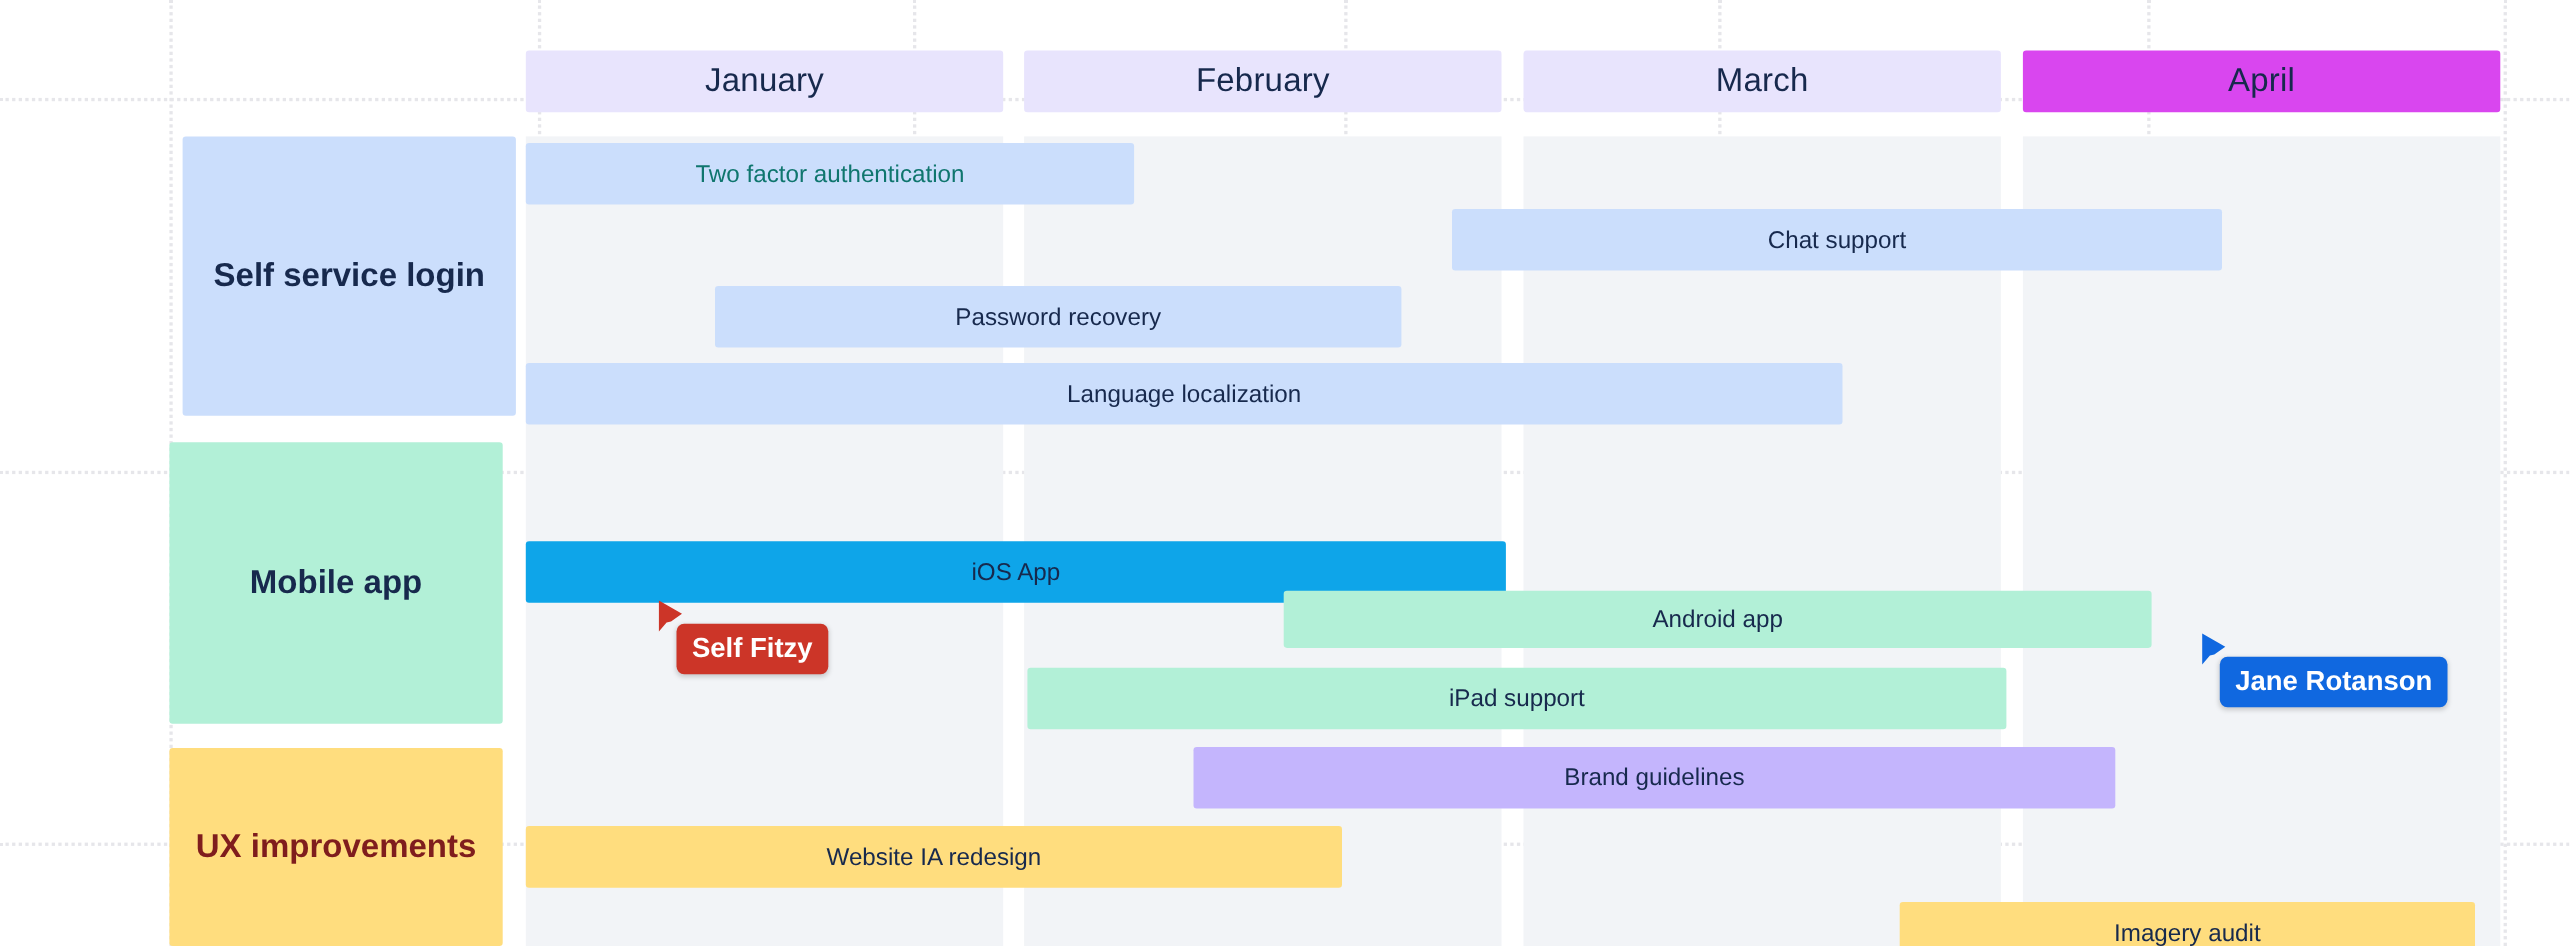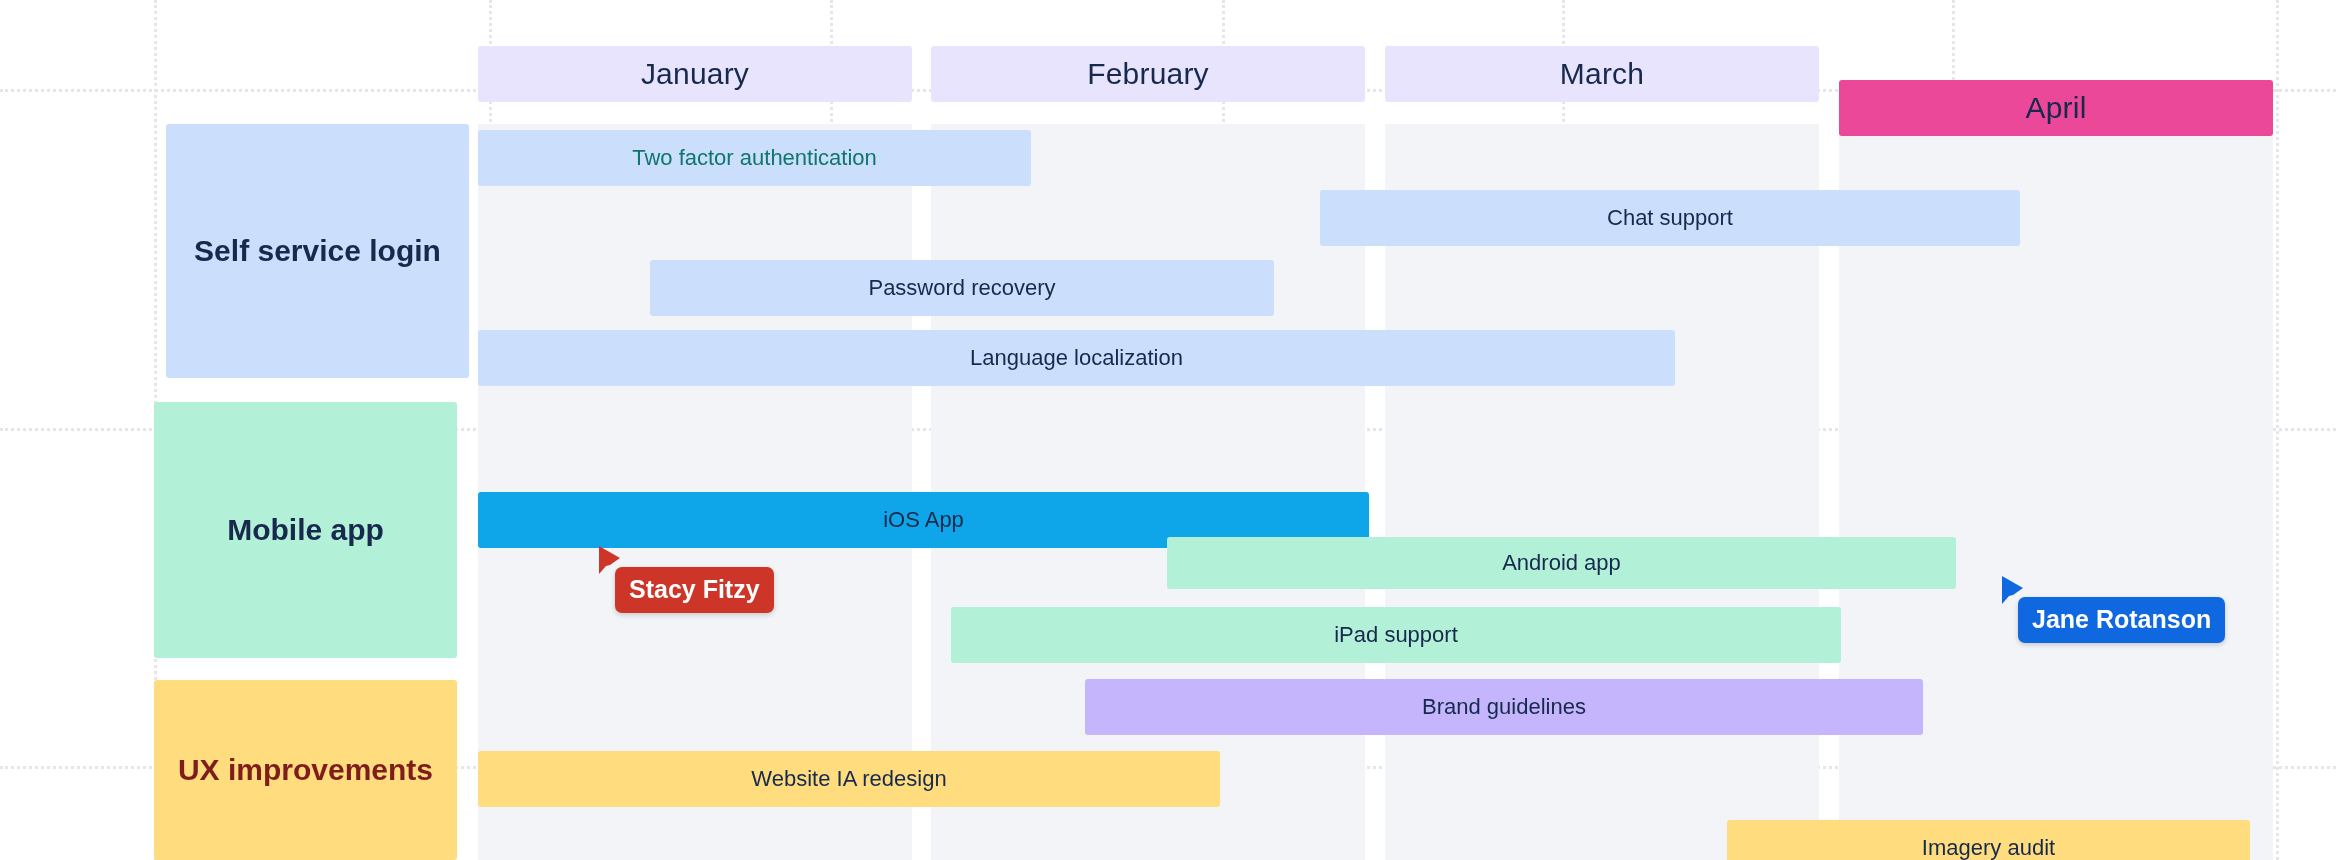--- a/index.html
+++ b/index.html
@@ -139,48 +139,48 @@
       <div class="col-body" style="left: 478px; top: 124px; width: 434px; height: 736px; background: rgb(242, 244, 247);"></div>
       <div class="col-body" style="left: 931px; top: 124px; width: 434px; height: 736px; background: rgb(242, 244, 247);"></div>
       <div class="col-body" style="left: 1385px; top: 124px; width: 434px; height: 736px; background: rgb(242, 244, 247);"></div>
       <div class="col-body" style="left: 1839px; top: 124px; width: 434px; height: 736px; background: rgb(242, 244, 247);"></div>
     </div>
 
   <div id="months-layer">
       <div class="month-head" style="left: 478px; top: 46px; width: 434px; height: 56px; background: rgb(232, 228, 253); color: rgb(23, 41, 77);">January</div>
       <div class="month-head" style="left: 931px; top: 46px; width: 434px; height: 56px; background: rgb(232, 228, 253); color: rgb(23, 41, 77);">February</div>
       <div class="month-head" style="left: 1385px; top: 46px; width: 434px; height: 56px; background: rgb(232, 228, 253); color: rgb(23, 41, 77);">March</div>
-      <div class="month-head" style="left: 1839px; top: 46px; width: 434px; height: 56px; background: #ec4899; color: rgb(23, 41, 77); margin-top: 34px;">April</div>
+      <div class="month-head" style="left: 1839px; top: 46px; width: 434px; height: 56px; background: #d946ef; color: rgb(23, 41, 77);">April</div>
     </div>
 
   <div id="groups-layer">
       <div class="group-label" style="left: 154px; top: 124px; width: 303px; height: 254px; background: rgb(203, 222, 252); color: rgb(23, 41, 77); margin-left: 12px;">Self service login</div>
       <div class="group-label" style="left: 154px; top: 402px; width: 303px; height: 256px; background: rgb(178, 240, 215); color: rgb(23, 41, 77);">Mobile app</div>
       <div class="group-label" style="left: 154px; top: 680px; width: 303px; height: 180px; background: rgb(255, 221, 126); color: #7f1d1d;">UX improvements</div>
     </div>
 
   <div id="tasks-layer">
       <div class="bar" style="left: 478px; top: 130px; width: 553px; height: 56px; background: rgb(203, 222, 252); color: #0f766e;">Two factor authentication</div>
       <div class="bar" style="left: 1320px; top: 190px; width: 700px; height: 56px; background: rgb(203, 222, 252); color: rgb(23, 41, 77);">Chat support</div>
       <div class="bar" style="left: 650px; top: 260px; width: 624px; height: 56px; background: rgb(203, 222, 252); color: rgb(23, 41, 77);">Password recovery</div>
       <div class="bar" style="left: 478px; top: 330px; width: 1197px; height: 56px; background: rgb(203, 222, 252); color: rgb(23, 41, 77);">Language localization</div>
       <div class="bar" style="left: 478px; top: 492px; width: 891px; height: 56px; background: #0ea5e9; color: rgb(23, 41, 77);">iOS App</div>
       <div class="bar" style="left: 1167px; top: 537px; width: 789px; height: 52px; background: rgb(178, 240, 215); color: rgb(23, 41, 77);">Android app</div>
-      <div class="bar" style="left: 934px; top: 607px; width: 890px; height: 56px; background: rgb(178, 240, 215); color: rgb(23, 41, 77); margin-left: 17px;">iPad support</div>
+      <div class="bar" style="left: 934px; top: 607px; width: 890px; height: 56px; background: rgb(178, 240, 215); color: rgb(23, 41, 77);">iPad support</div>
       <div class="bar" style="left: 1085px; top: 679px; width: 838px; height: 56px; background: #c4b5fd; color: rgb(23, 41, 77);">Brand guidelines</div>
       <div class="bar" style="left: 478px; top: 751px; width: 742px; height: 56px; background: rgb(255, 221, 126); color: rgb(23, 41, 77);">Website IA redesign</div>
       <div class="bar" style="left: 1727px; top: 820px; width: 523px; height: 56px; background: rgb(255, 221, 126); color: rgb(23, 41, 77);">Imagery audit</div>
     </div>
 
   <div id="cursors-layer">
       <div class="cursor" style="left: 597px; top: 545px;">
         <svg class="arrow" viewBox="0 0 26 32">
           <path d="M2 1 L2 29 L9 21 L13 20 Z M2 1 L23 13 L13 20 Z" fill="#cc3528"></path>
         </svg>
-        <div class="tag" style="background: rgb(204, 53, 40);">Stacy Fitzy</div>
+        <div class="tag" style="background: rgb(204, 53, 40);">Self Fitzy</div>
       </div>
       <div class="cursor" style="left: 2000px; top: 575px;">
         <svg class="arrow" viewBox="0 0 26 32">
           <path d="M2 1 L2 29 L9 21 L13 20 Z M2 1 L23 13 L13 20 Z" fill="#1068e0"></path>
         </svg>
         <div class="tag" style="background: rgb(16, 104, 224);">Jane Rotanson</div>
       </div>
     </div>
 
 </div>

